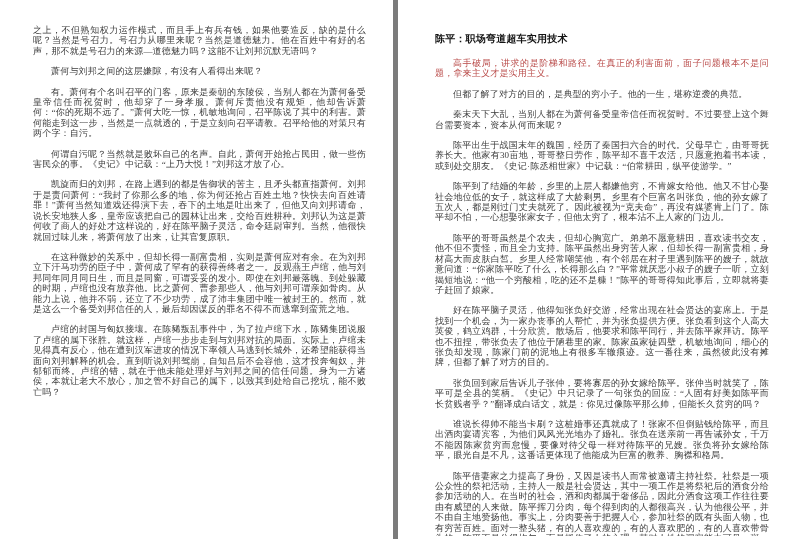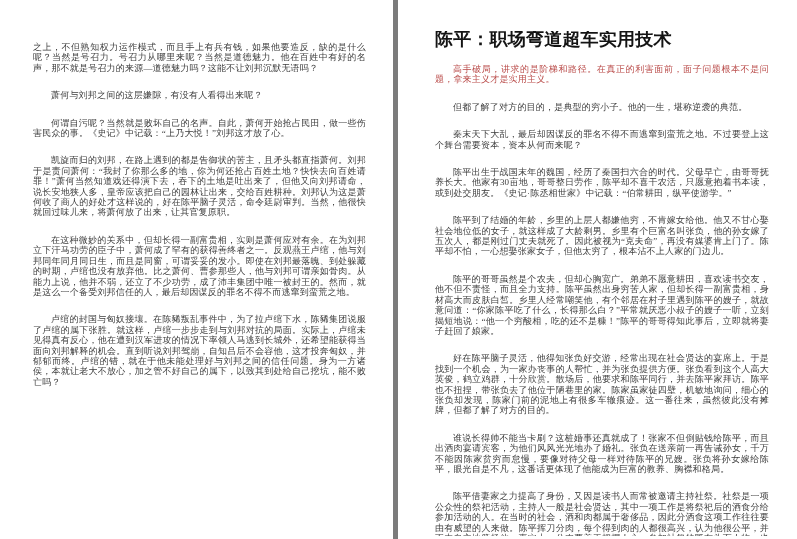--- a/index.html
+++ b/index.html
@@ -20,56 +20,58 @@
   .page {
     position: absolute;
     color: #3c3c3c;
     font-size: 9px;
     line-height: 10.4px;
     text-align: justify;
     letter-spacing: 0.2px;
   }
   .page-left  { left: 33px;  top: 25px; width: 333px; }
   .page-right { left: 435px; top: 31px; width: 334px; height: 505px; overflow: hidden; }
-  .page p { margin: 17px 0 10px 0; text-indent: 2em; }
+  .page p { margin: 0 0 10px 0; text-indent: 2em; }
   .page p.no-indent { text-indent: 0; }
   .chapter-title {
     font-family: "Liberation Sans", "DejaVu Sans", sans-serif;
-    font-size: 18px;
+    font-size: 10px;
     line-height: 16px;
     font-weight: bold;
     color: #141414;
     margin: 0 0 11px 0;
     text-align: left;
   }
   .chapter-intro { color: #b94a48; }
 </style>
 </head>
 <body>
 
 <div class="spread">
 
   <div class="page page-left">
     <p class="no-indent">之上，不但熟知权力运作模式，而且手上有兵有钱，如果他要造反，缺的是什么呢？当然是号召力。号召力从哪里来呢？当然是道德魅力。他在百姓中有好的名声，那不就是号召力的来源—道德魅力吗？这能不让刘邦沉默无语吗？</p>
     <p>萧何与刘邦之间的这层嫌隙，有没有人看得出来呢？</p>
+    <p>有。萧何有个名叫召平的门客，原来是秦朝的东陵侯，当别人都在为萧何备受皇帝信任而祝贺时，他却穿了一身孝服。萧何斥责他没有规矩，他却告诉萧何：“你的死期不远了。”萧何大吃一惊，机敏地询问，召平陈说了其中的利害。萧何能走到这一步，当然是一点就透的，于是立刻向召平请教。召平给他的对策只有两个字：自污。</p>
     <p>何谓自污呢？当然就是败坏自己的名声。自此，萧何开始抢占民田，做一些伤害民众的事。《史记》中记载：“上乃大悦！”刘邦这才放了心。</p>
     <p>凯旋而归的刘邦，在路上遇到的都是告御状的苦主，且矛头都直指萧何。刘邦于是责问萧何：“我封了你那么多的地，你为何还抢占百姓土地？快快去向百姓请罪！”萧何当然知道戏还得演下去，吞下的土地是吐出来了，但他又向刘邦请命，说长安地狭人多，皇帝应该把自己的园林让出来，交给百姓耕种。刘邦认为这是萧何收了商人的好处才这样说的，好在陈平脑子灵活，命令廷尉审判。当然，他很快就回过味儿来，将萧何放了出来，让其官复原职。</p>
     <p>在这种微妙的关系中，但却长得一副富贵相，实则是萧何应对有余。在为刘邦立下汗马功劳的臣子中，萧何成了罕有的获得善终者之一。反观燕王卢绾，他与刘邦同年同月同日生，而且是同窗，可谓妥妥的发小。即使在刘邦最落魄、到处躲藏的时期，卢绾也没有放弃他。比之萧何、曹参那些人，他与刘邦可谓亲如骨肉。从能力上说，他并不弱，还立了不少功劳，成了沛丰集团中唯一被封王的。然而，就是这么一个备受刘邦信任的人，最后却因谋反的罪名不得不而逃窜到蛮荒之地。</p>
     <p>卢绾的封国与匈奴接壤。在陈豨叛乱事件中，为了拉卢绾下水，陈豨集团说服了卢绾的属下张胜。就这样，卢绾一步步走到与刘邦对抗的局面。实际上，卢绾未见得真有反心，他在遭到汉军进攻的情况下率领人马逃到长城外，还希望能获得当面向刘邦解释的机会。直到听说刘邦驾崩，自知吕后不会容他，这才投奔匈奴，并郁郁而终。卢绾的错，就在于他未能处理好与刘邦之间的信任问题。身为一方诸侯，本就让老大不放心，加之管不好自己的属下，以致其到处给自己挖坑，能不败亡吗？</p>
   </div>
 
   <div class="page-divider"></div>
 
   <div class="page page-right">
     <h1 class="chapter-title">陈平：职场弯道超车实用技术</h1>
     <p class="chapter-intro">高手破局，讲求的是阶梯和路径。在真正的利害面前，面子问题根本不是问题，拿来主义才是实用主义。</p>
     <p>但都了解了对方的目的，是典型的穷小子。他的一生，堪称逆袭的典范。</p>
-    <p>秦末天下大乱，最后却因谋反的罪名不得不而逃窜到蛮荒之地。不过要登上这个舞台需要资本，资本从何而来呢？</p>
+    <p>秦末天下大乱，当别人都在为萧何备受皇帝信任而祝贺时。不过要登上这个舞台需要资本，资本从何而来呢？</p>
     <p>陈平出生于战国末年的魏国，经历了秦国扫六合的时代。父母早亡，由哥哥抚养长大。他家有30亩地，哥哥整日劳作，陈平却不喜干农活，只愿意抱着书本读，或到处交朋友。《史记·陈丞相世家》中记载：“伯常耕田，纵平使游学。”</p>
     <p>陈平到了结婚的年龄，乡里的上层人都嫌他穷，不肯嫁女给他。他又不甘心娶社会地位低的女子，就这样成了大龄剩男。乡里有个巨富名叫张负，他的孙女嫁了五次人，都是刚过门丈夫就死了。因此被视为“克夫命”，再没有媒婆肯上门了。陈平却不怕，一心想娶张家女子，但他太穷了，根本沾不上人家的门边儿。</p>
     <p>陈平的哥哥虽然是个农夫，但却心胸宽广。弟弟不愿意耕田，喜欢读书交友，他不但不责怪，而且全力支持。陈平虽然出身穷苦人家，但却长得一副富贵相，身材高大而皮肤白皙。乡里人经常嘲笑他，有个邻居在村子里遇到陈平的嫂子，就故意问道：“你家陈平吃了什么，长得那么白？”平常就厌恶小叔子的嫂子一听，立刻揭短地说：“他一个穷酸相，吃的还不是糠！”陈平的哥哥得知此事后，立即就将妻子赶回了娘家。</p>
     <p>好在陈平脑子灵活，他得知张负好交游，经常出现在社会贤达的宴席上。于是找到一个机会，为一家办丧事的人帮忙，并为张负提供方便。张负看到这个人高大英俊，鹤立鸡群，十分欣赏。散场后，他要求和陈平同行，并去陈平家拜访。陈平也不扭捏，带张负去了他位于陋巷里的家。陈家虽家徒四壁，机敏地询问，细心的张负却发现，陈家门前的泥地上有很多车辙痕迹。这一番往来，虽然彼此没有摊牌，但都了解了对方的目的。</p>
+    <p>张负回到家后告诉儿子张仲，要将寡居的孙女嫁给陈平。张仲当时就笑了，陈平可是全县的笑柄。《史记》中只记录了一句张负的回应：“人固有好美如陈平而长贫贱者乎？”翻译成白话文，就是：你见过像陈平那么帅，但能长久贫穷的吗？</p>
     <p>谁说长得帅不能当卡刷？这桩婚事还真就成了！张家不但倒贴钱给陈平，而且出酒肉宴请宾客，为他们风风光光地办了婚礼。张负在送亲前一再告诫孙女，千万不能因陈家贫穷而怠慢，要像对待父母一样对待陈平的兄嫂。张负将孙女嫁给陈平，眼光自是不凡，这番话更体现了他能成为巨富的教养、胸襟和格局。</p>
     <p>陈平借妻家之力提高了身份，又因是读书人而常被邀请主持社祭。社祭是一项公众性的祭祀活动，主持人一般是社会贤达，其中一项工作是将祭祀后的酒食分给参加活动的人。在当时的社会，酒和肉都属于奢侈品，因此分酒食这项工作往往要由有威望的人来做。陈平挥刀分肉，每个得到肉的人都很高兴，认为他很公平，并不由自主地赞扬他。事实上，分肉要善于把握人心，参加社祭的既有头面人物，也有穷苦百姓。面对一整头猪，有的人喜欢瘦的，有的人喜欢肥的，有的人喜欢带骨头的。陈平不是分得均匀，而是抓住了人的心理，其对人性的洞察能力可见一斑。故而，当人们赞扬他“善为宰”时，他也禁不住飘了起来，说了一句大话：“让我宰持天下，也如同分祭肉啊！”</p>
 
   </div>
 
 </div>
 
 </body></html>

